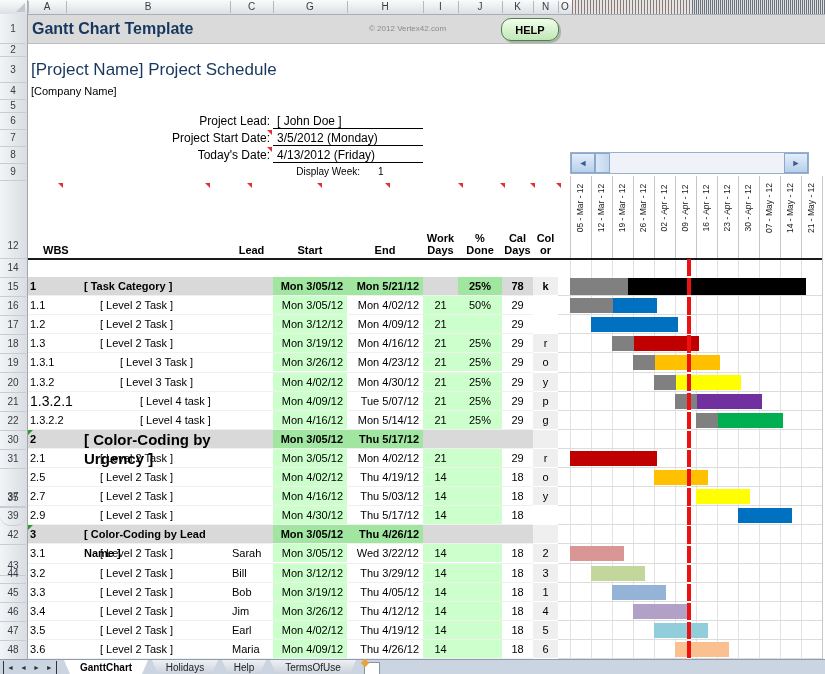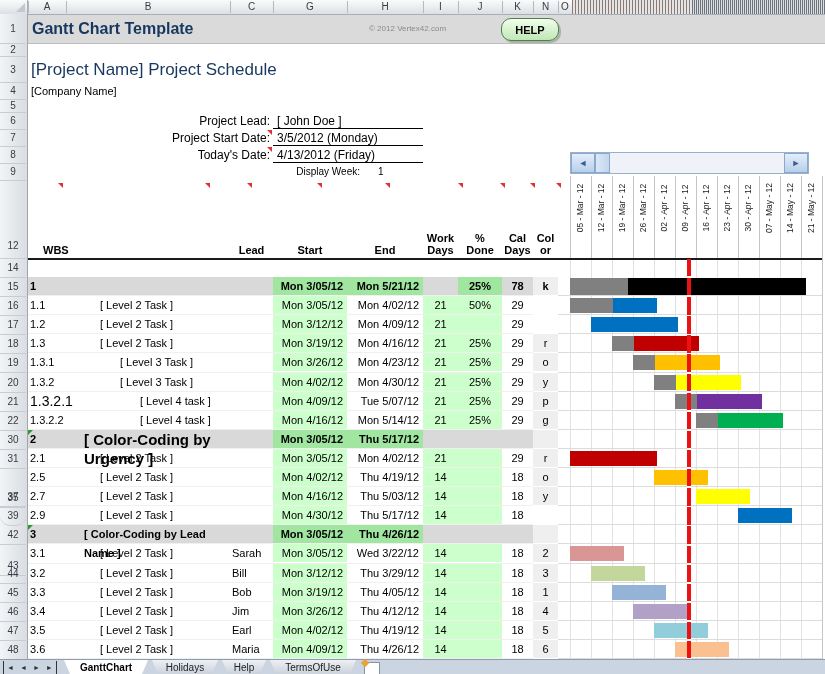--- a/index.html
+++ b/index.html
@@ -232,20 +232,21 @@
     <div class="abs" style="left: 28px; top: 295.1px; width: 505px; height: 1px; background: rgb(240, 240, 240);"></div>
     <div class="abs" style="left: 558px; top: 295.1px; width: 264px; height: 1px; background: rgb(220, 220, 220);"></div>
     <div class="abs" style="left: 28px; top: 277px; width: 505px; height: 18px; background: rgb(217, 217, 217);"></div>
     <div class="abs" style="left: 273px; top: 277px; width: 74px; height: 18px; background: rgb(160, 230, 160);"></div>
     <div class="abs" style="left: 347px; top: 277px; width: 76px; height: 18px; background: rgb(160, 230, 160);"></div>
     <div class="abs" style="left: 458px; top: 277px; width: 44px; height: 18px; background: rgb(160, 230, 160);"></div>
     <div class="abs" style="left: 533px; top: 277px; width: 25px; height: 18px; background: rgb(239, 239, 239);"></div>
     <div class="abs" style="left: 570px; top: 278px; width: 58px; height: 17px; background: rgb(128, 128, 128);"></div>
     <div class="abs" style="left: 628px; top: 278px; width: 178px; height: 17px; background: rgb(0, 0, 0);"></div>
     <div class="abs" style="left: 30px; top: 277px; width: 36px; height: 19.1px; line-height: 19.1px; font-size: 11px; font-weight: bold; text-align: left;">1</div>
+    <div class="abs" style="left: 66px; top: 277px; width: 164px; height: 19.1px; line-height: 19.1px; font-size: 11px; font-weight: bold; text-align: left; padding-left: 18px; box-sizing: border-box;">[ Task Category ]</div>
     <div class="abs" style="left: 273px; top: 277px; width: 70px; height: 19.1px; line-height: 19.1px; font-size: 11px; font-weight: bold; text-align: right;">Mon 3/05/12</div>
     <div class="abs" style="left: 347px; top: 277px; width: 72px; height: 19.1px; line-height: 19.1px; font-size: 11px; font-weight: bold; text-align: right;">Mon 5/21/12</div>
     <div class="abs" style="left: 423px; top: 294px; width: 35px; height: 19.1px; line-height: 19.1px; font-size: 11px; font-weight: bold; text-align: center;">56</div>
     <div class="abs" style="left: 458px; top: 277px; width: 44px; height: 19.1px; line-height: 19.1px; font-size: 11px; font-weight: bold; text-align: center;">25%</div>
     <div class="abs" style="left: 502px; top: 277px; width: 31px; height: 19.1px; line-height: 19.1px; font-size: 11px; font-weight: bold; text-align: center;">78</div>
     <div class="abs" style="left: 533px; top: 277px; width: 25px; height: 19.1px; line-height: 19.1px; font-size: 11px; font-weight: bold; text-align: center;">k</div>
     <div class="abs" style="left: 28px; top: 314.2px; width: 505px; height: 1px; background: rgb(240, 240, 240);"></div>
     <div class="abs" style="left: 558px; top: 314.2px; width: 264px; height: 1px; background: rgb(220, 220, 220);"></div>
     <div class="abs" style="left: 273px; top: 296.1px; width: 74px; height: 18px; background: rgb(204, 255, 204);"></div>
     <div class="abs" style="left: 423px; top: 296.1px; width: 79px; height: 18px; background: rgb(204, 255, 204);"></div>

